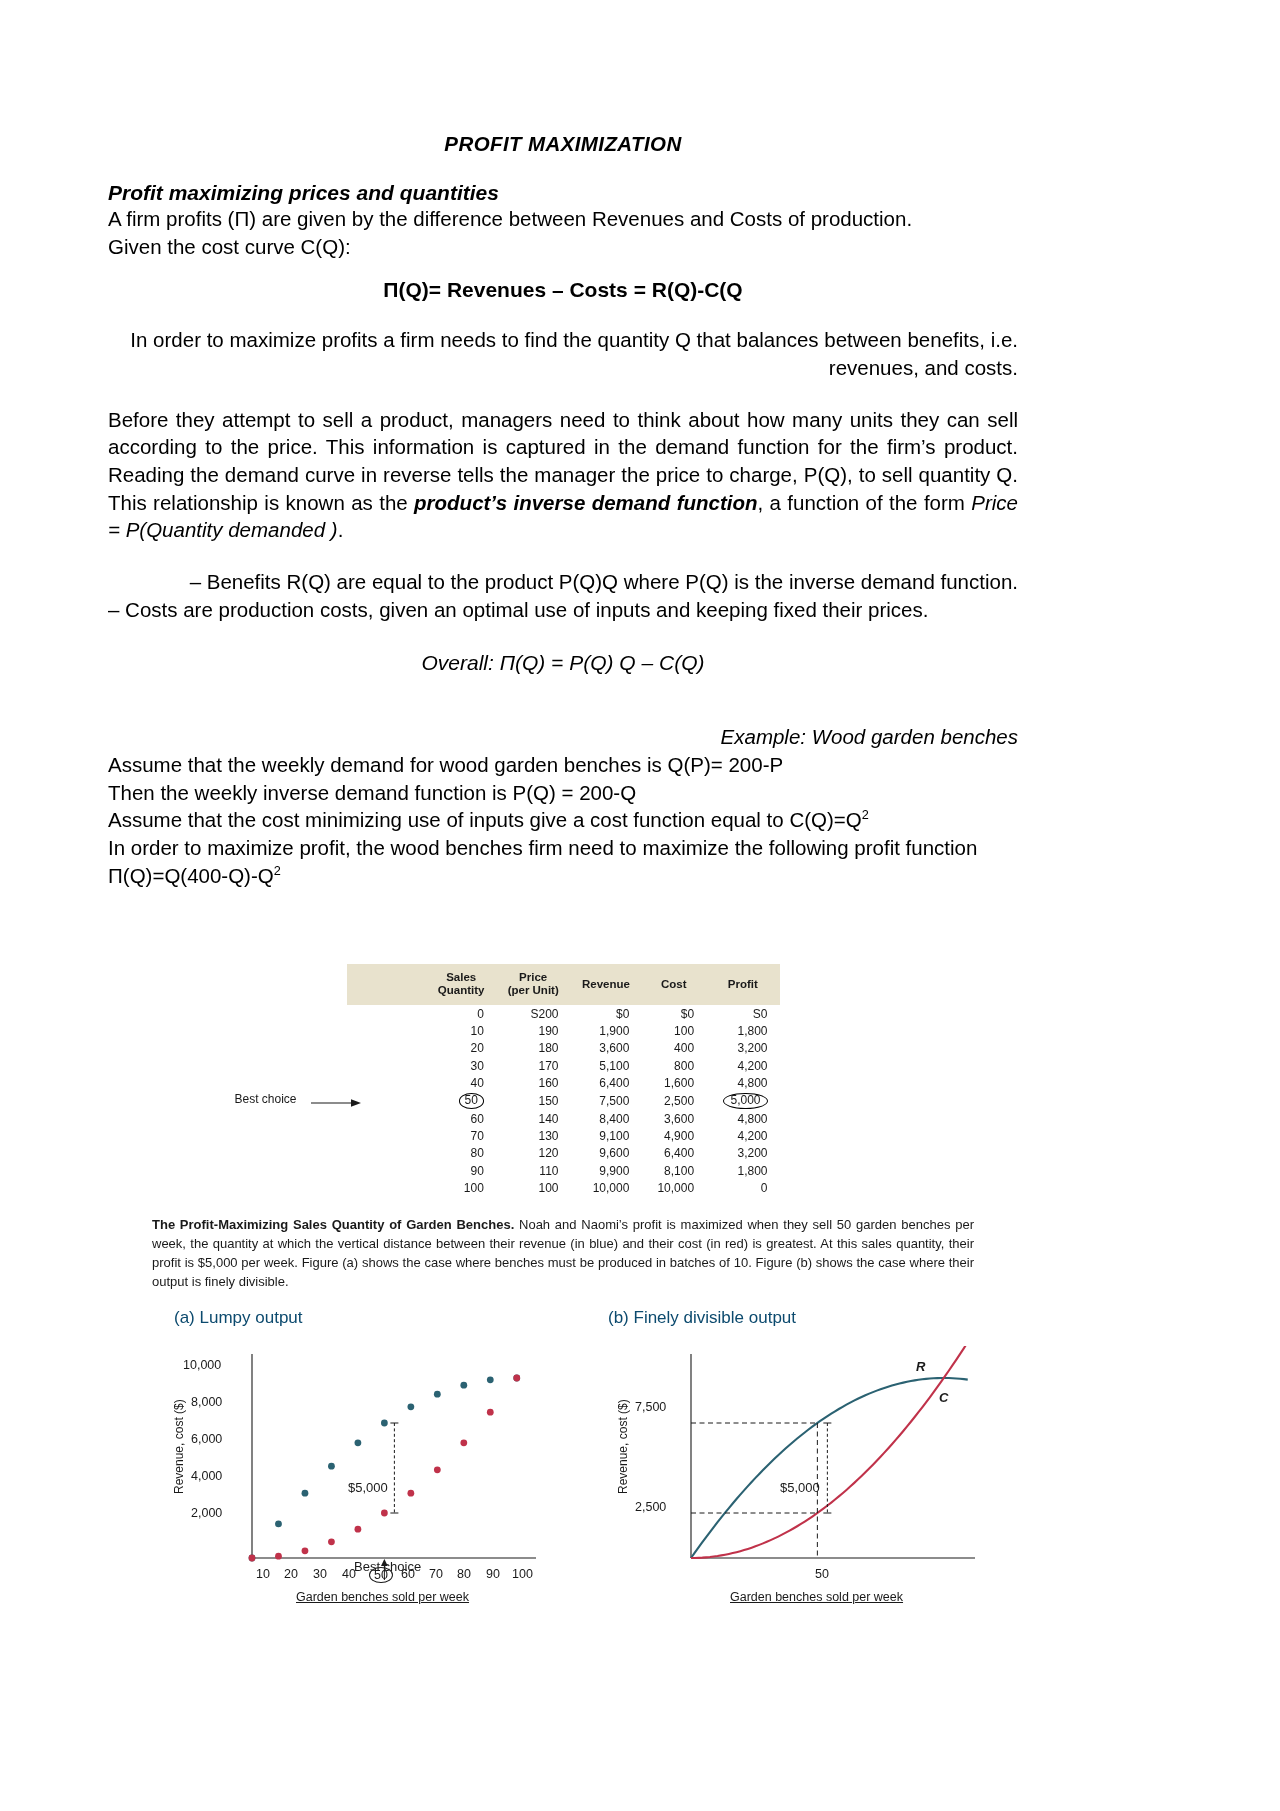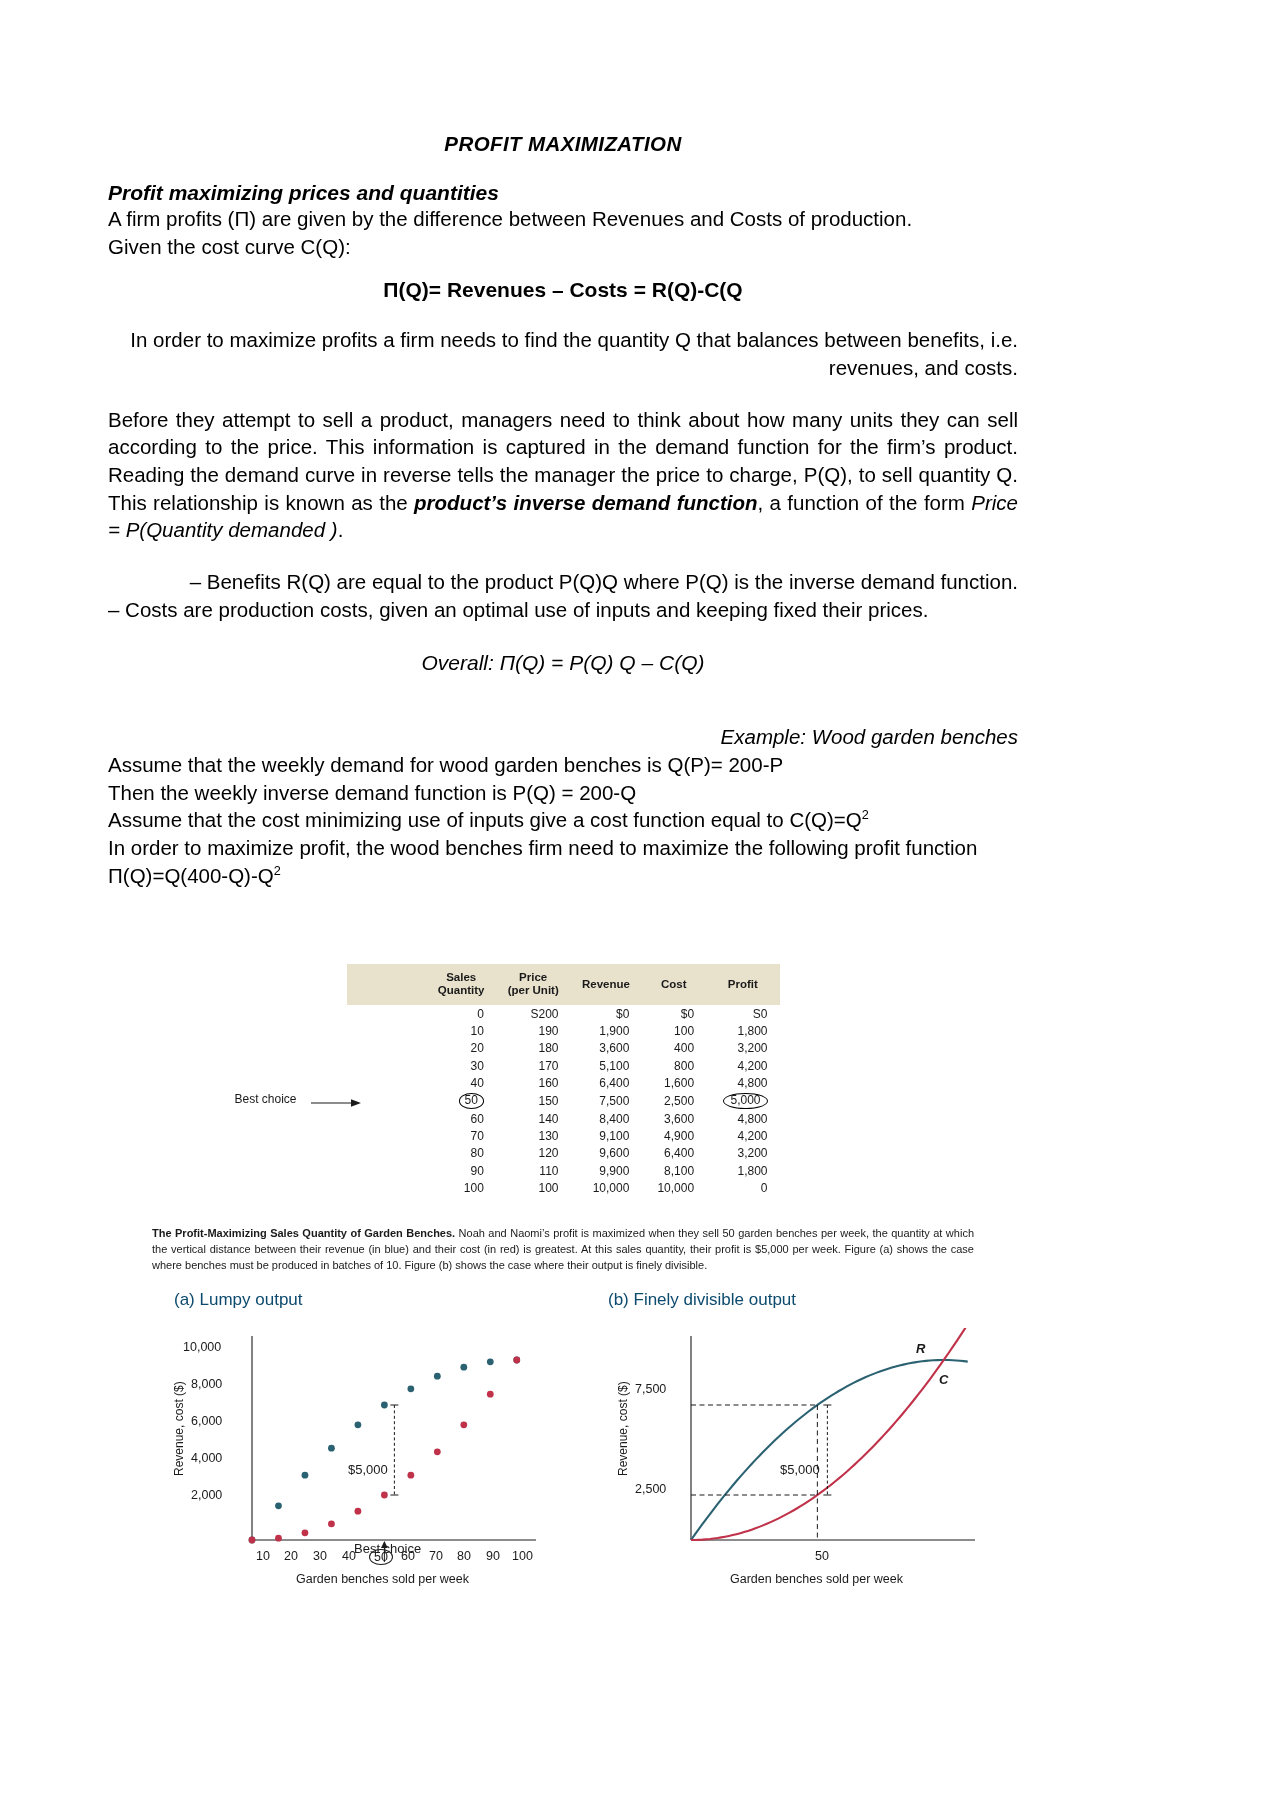--- a/index.html
+++ b/index.html
@@ -104,40 +104,40 @@
   }
   .best-arrow {
     position:absolute;
     left:-36px;
     top:134px;
     width:52px;
     height:10px;
   }
 
   .caption {
-    margin-top:30px;
-    font-size:11px;
+    margin-top:20px;
+    font-size:13px;
     line-height:1.45;
     color:#1a1a1a;
     text-align:justify;
     padding:0 44px 0 44px;
   }
   .caption b { font-weight:bold; }
 
   .panels { position:relative; margin-top:16px; height:330px; }
   .panel-label { position:absolute; font-size:17px; color:#0c4a6e; }
   .axis-name {
     position:absolute;
     font-size:12px;
     color:#1a1a1a;
     transform:rotate(-90deg);
     transform-origin:left top;
     white-space:nowrap;
   }
-  .x-name { position:absolute; font-size:12.5px; color:#1a1a1a; }
+  .x-name { position:absolute; font-size:12.5px; color:#1a1a1a;text-decoration:underline; }
   .tick-lbl { position:absolute; font-size:12.5px; color:#1a1a1a; white-space:nowrap; }
   .annot { position:absolute; font-size:13px; color:#1a1a1a; white-space:nowrap;margin-top:44px; }
   .curve-lbl { position:absolute; font-size:13px; font-style:italic; font-weight:bold; color:#1a1a1a; }
   svg { display:block; }
 </style>
 </head>
 <body>
 
 <div class="page">
 

